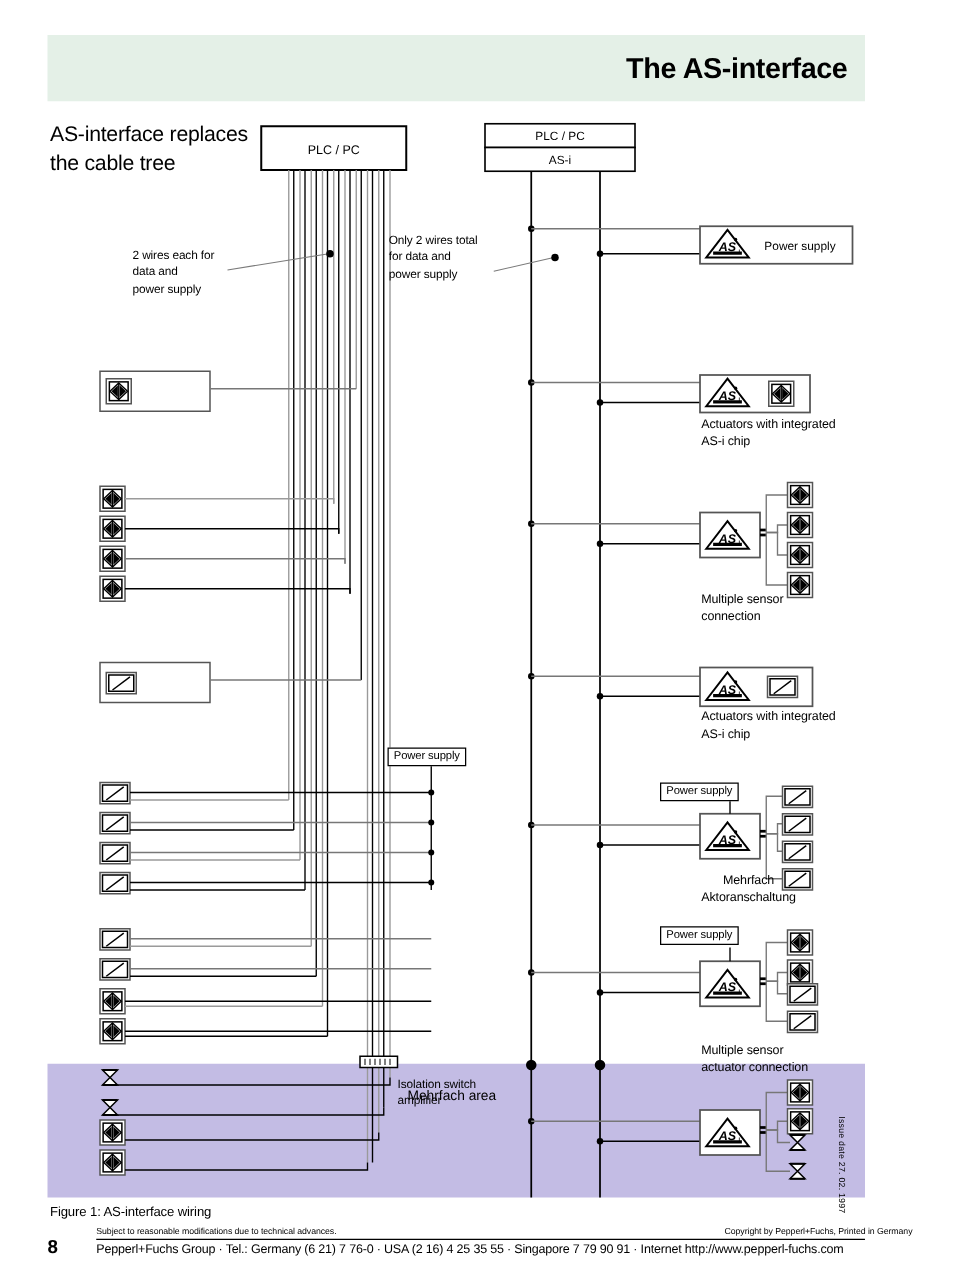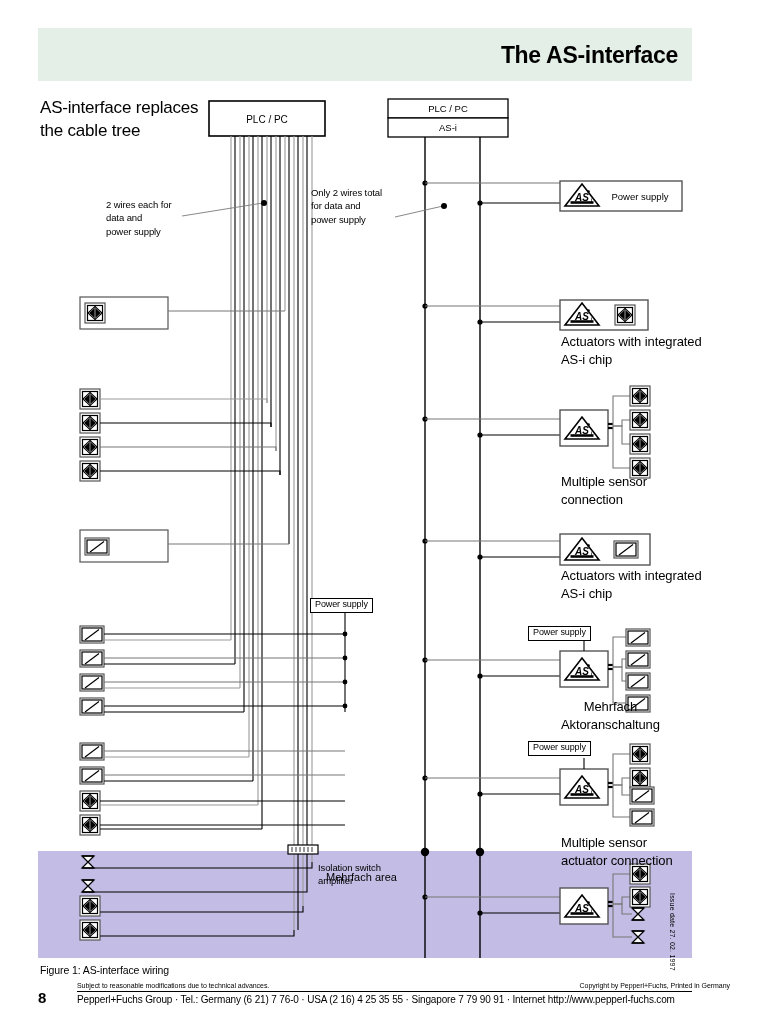--- a/index.html
+++ b/index.html
@@ -55,21 +55,21 @@
     font-size: 9.5px;
     line-height: 1.42;
     letter-spacing: -0.1px;
     white-space: pre-line;
   }
   .anno-a { left: 106px; top: 198px; }
   .anno-b { left: 311px; top: 186px; }
 
   .devlabel {
     position: absolute;
-    font-size: 13px;
+    font-size: 10px;
     line-height: 1.42;
     letter-spacing: -0.1px;
     white-space: pre-line;
   }
 
   .boxlabel {
     position: absolute;
     font-size: 9px;
     letter-spacing: -0.1px;
     background: #fff;

